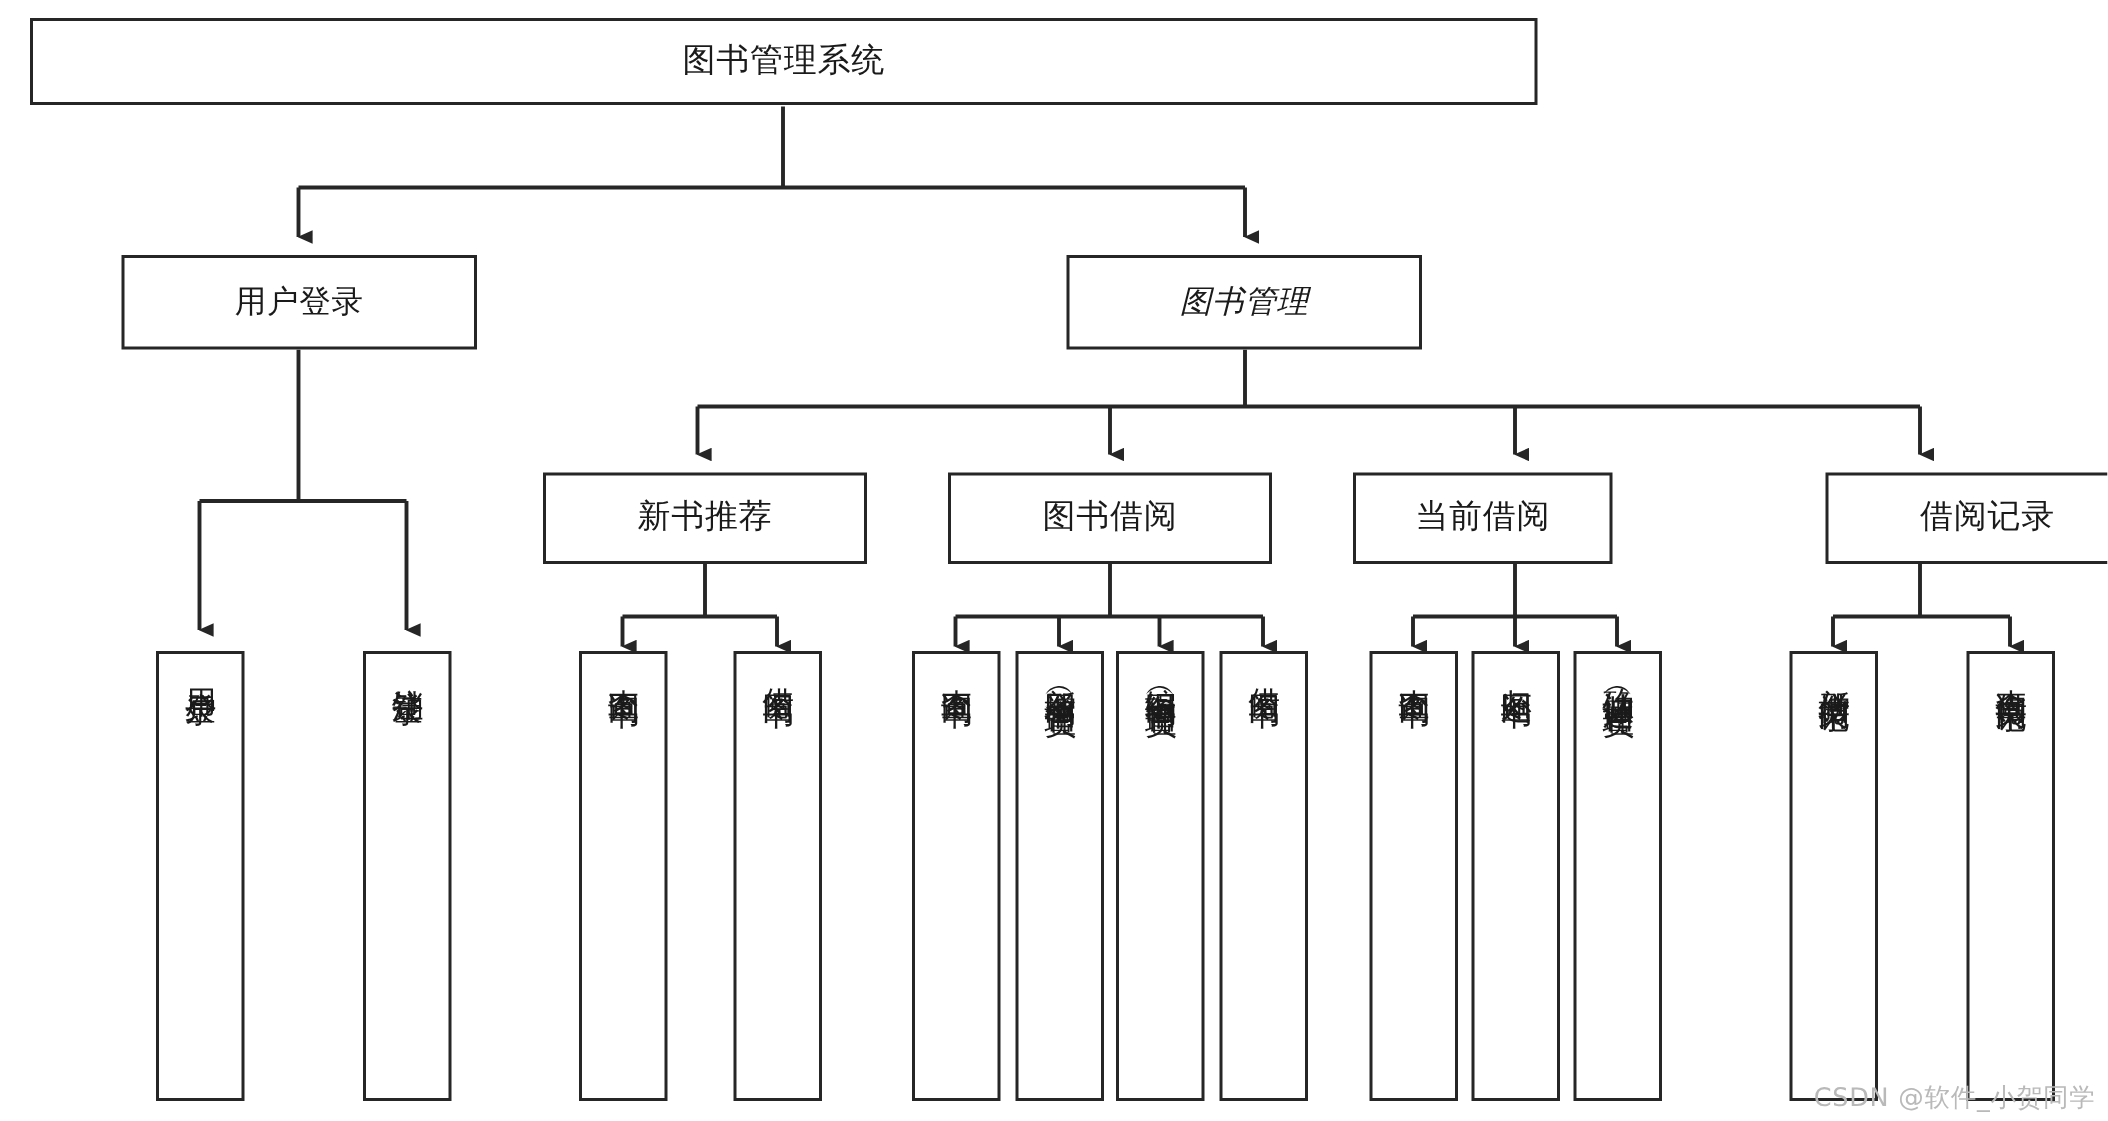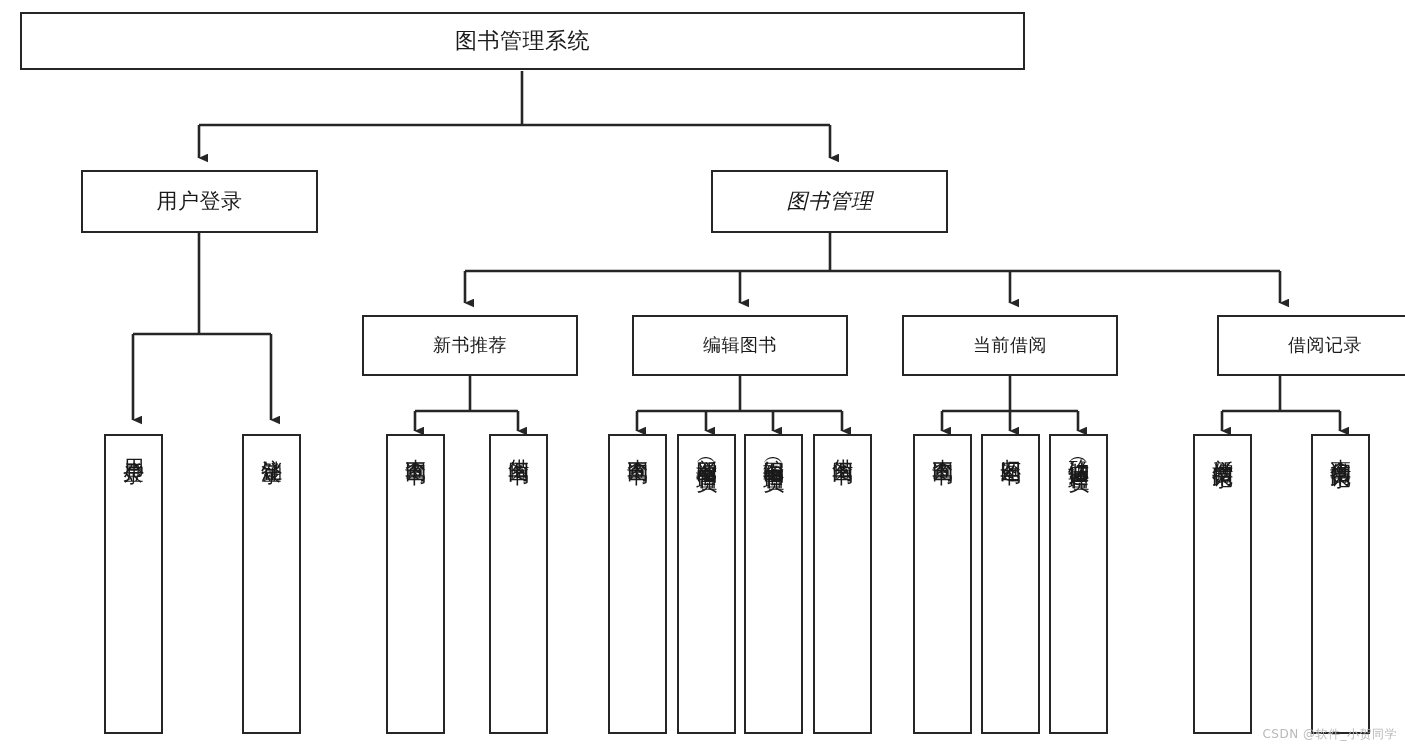--- a/index.html
+++ b/index.html
@@ -38,41 +38,41 @@
   }
   .node-label {
     font-size: 21px;
     line-height: 1.12;
     letter-spacing: 0.5px;
     white-space: nowrap;
     text-align: center;
   }
   .node.root .node-label { font-size: 22px; }
   .node.lvl2 .node-label { font-size: 21px; }
-  .node.lvl3 .node-label { font-size: 18px; }
+  .node.lvl3 .node-label { font-size: 22px; }
   
   .node.leaf {
     align-items: flex-start;
     justify-content: center;
     padding-top: 6px;
   }
   .node.leaf .node-label {
     writing-mode: vertical-rl;
     text-orientation: upright;
     font-size: 21px;
     line-height: 1.08;
     letter-spacing: 2px;
     white-space: nowrap;
     transform: none;
   }
   .watermark {
     position: absolute;
     right: 8px;
     bottom: 4px;
-    font-size: 12px;
+    font-size: 17px;
     color: #b9b9b9;
     white-space: nowrap;
     letter-spacing: 0.5px;
   }
 </style>
 </head>
 <body>
 
 <div id="canvas">
 
@@ -139,24 +139,24 @@
 
   <div class="node lvl2" style="left:711px; top:170px; width:237px; height:63px;font-style:italic;">
     <span class="node-label">图书管理</span>
   </div>
 
   <div class="node lvl3" style="left:362px; top:315px; width:216px; height:61px;">
     <span class="node-label">新书推荐</span>
   </div>
 
   <div class="node lvl3" style="left:632px; top:315px; width:216px; height:61px;">
-    <span class="node-label">编辑图书</span>
-  </div>
-
-  <div class="node lvl3" style="left:902px; top:315px; width:216px; height:61px;">
+    <span class="node-label">图书借阅</span>
+  </div>
+
+  <div class="node lvl3" style="left:902px; top:315px; width:173px; height:61px;">
     <span class="node-label">当前借阅</span>
   </div>
 
   <div class="node lvl3" style="left:1172px; top:315px; width:216px; height:61px;margin-left:45px;">
     <span class="node-label">借阅记录</span>
   </div>
 
   <div class="node leaf" style="left:104px; top:434px; width:59px; height:300px;">
     <span class="node-label">用户登录</span>
   </div>

